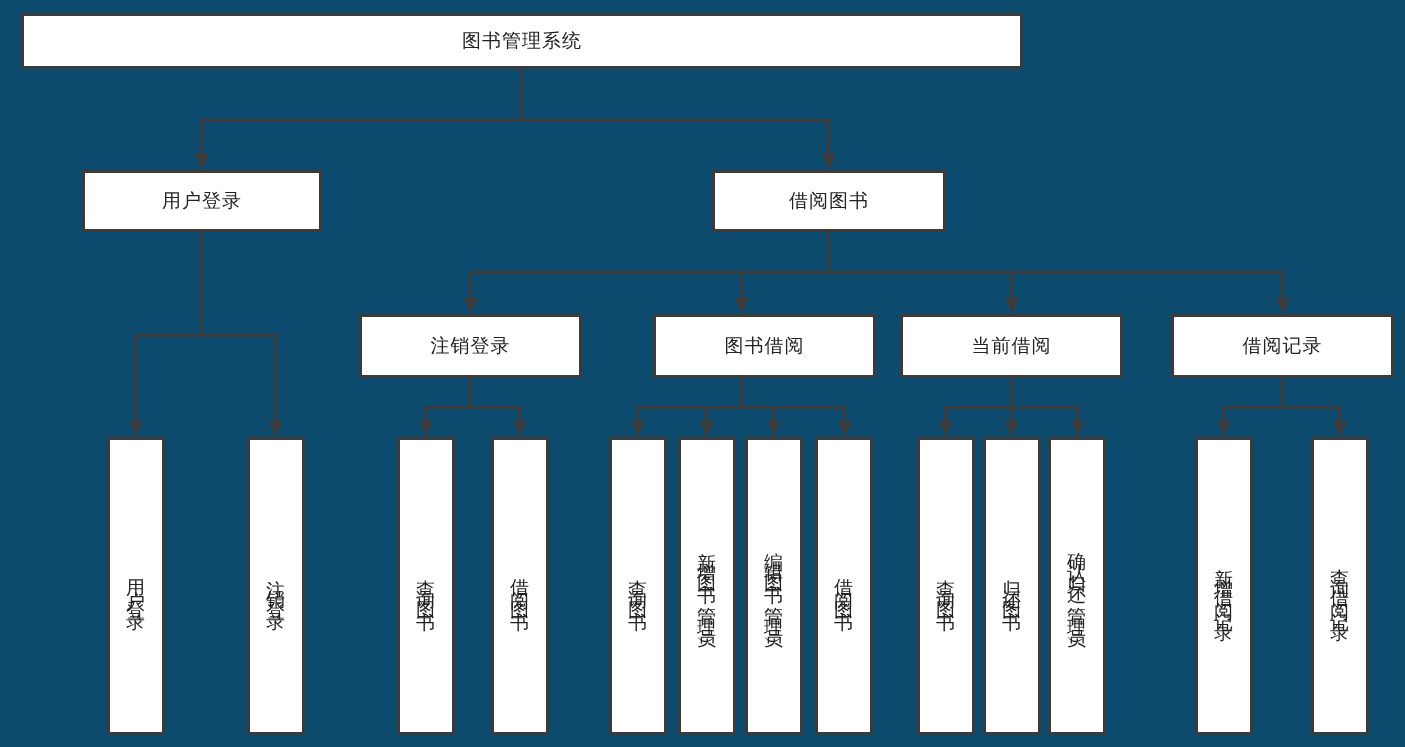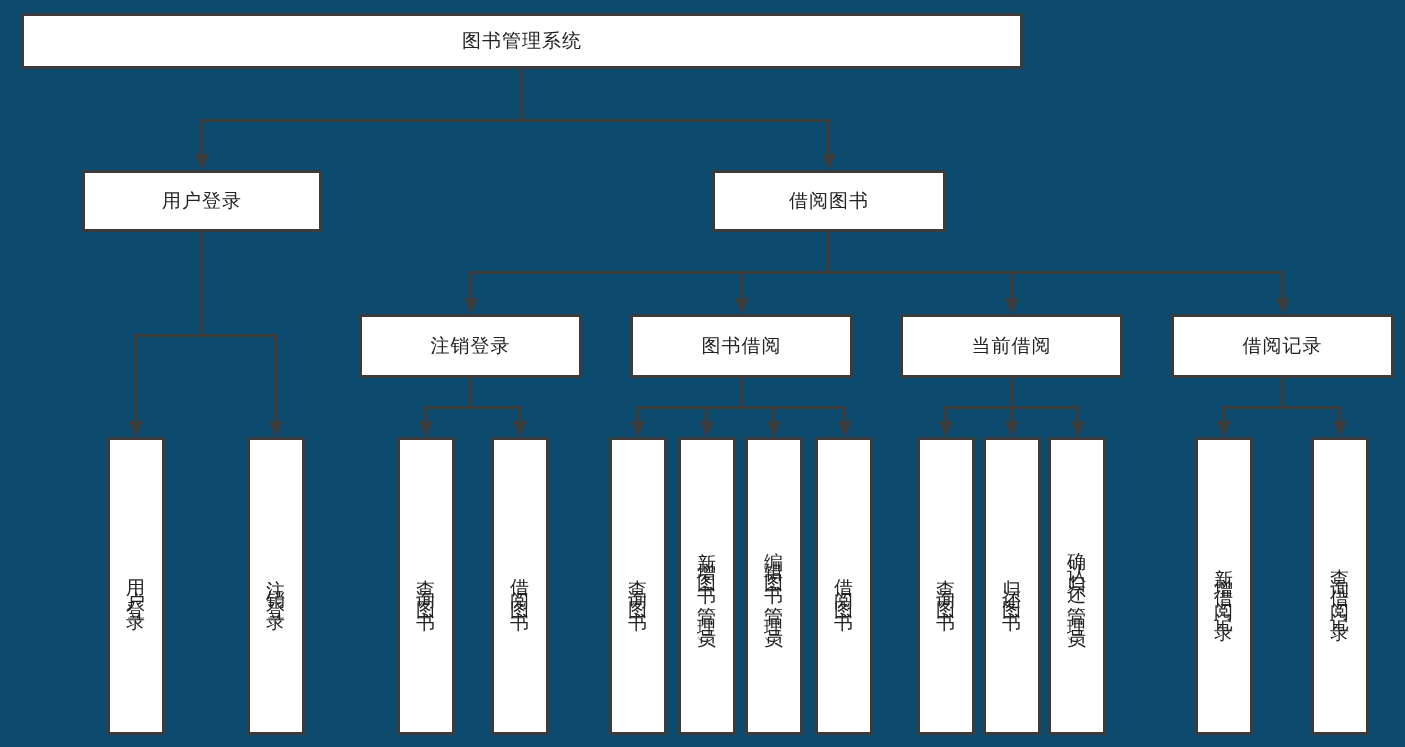--- a/index.html
+++ b/index.html
@@ -157,21 +157,21 @@
   <div class="box" style="left:82px;top:170px;width:240px;height:62px">
     <span>用户登录</span>
   </div>
   <div class="box" style="left:712px;top:170px;width:234px;height:62px">
     <span>借阅图书</span>
   </div>
 
   <div class="box" style="left:359px;top:314px;width:223px;height:64px">
     <span>注销登录</span>
   </div>
-  <div class="box" style="left:630px;top:314px;width:223px;height:64px">
+  <div class="box" style="left:653px;top:314px;width:223px;height:64px">
     <span>图书借阅</span>
   </div>
   <div class="box" style="left:1171px;top:314px;width:223px;height:64px">
     <span>借阅记录</span>
   </div>
   <div class="box" style="left:900px;top:314px;width:223px;height:64px">
     <span>当前借阅</span>
   </div>
 
   <div class="vbox" style="left:107px">

